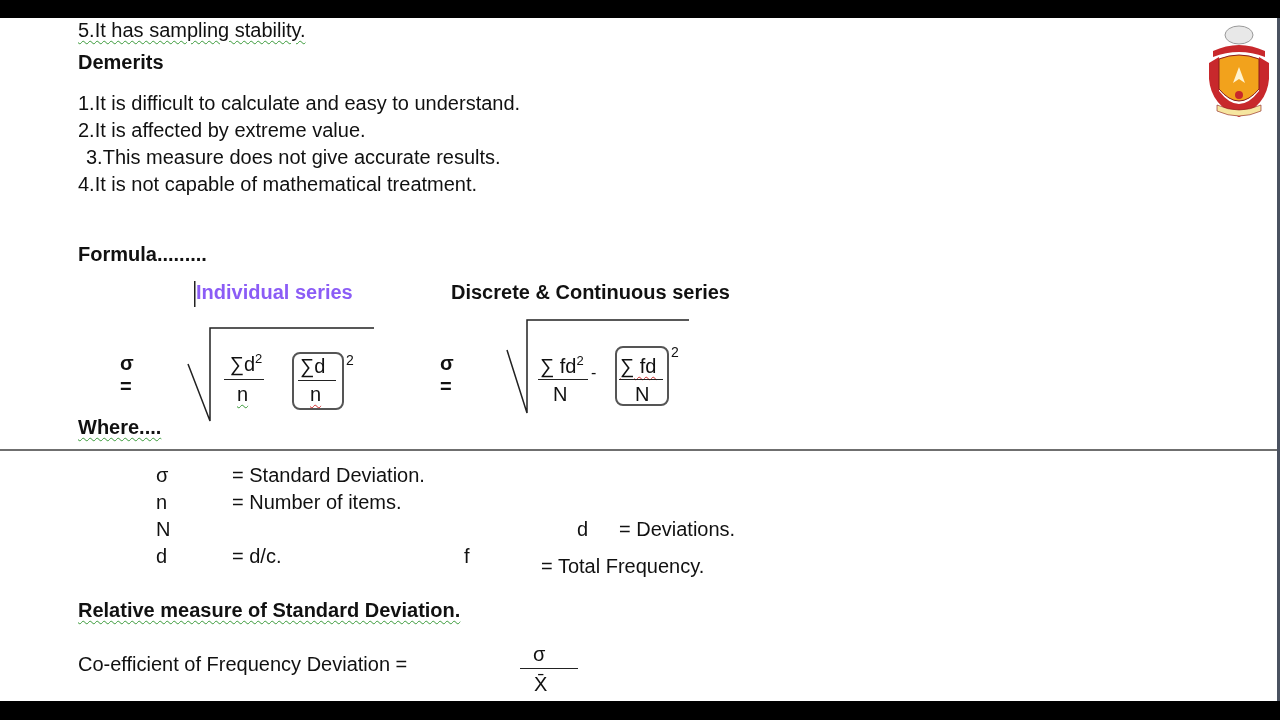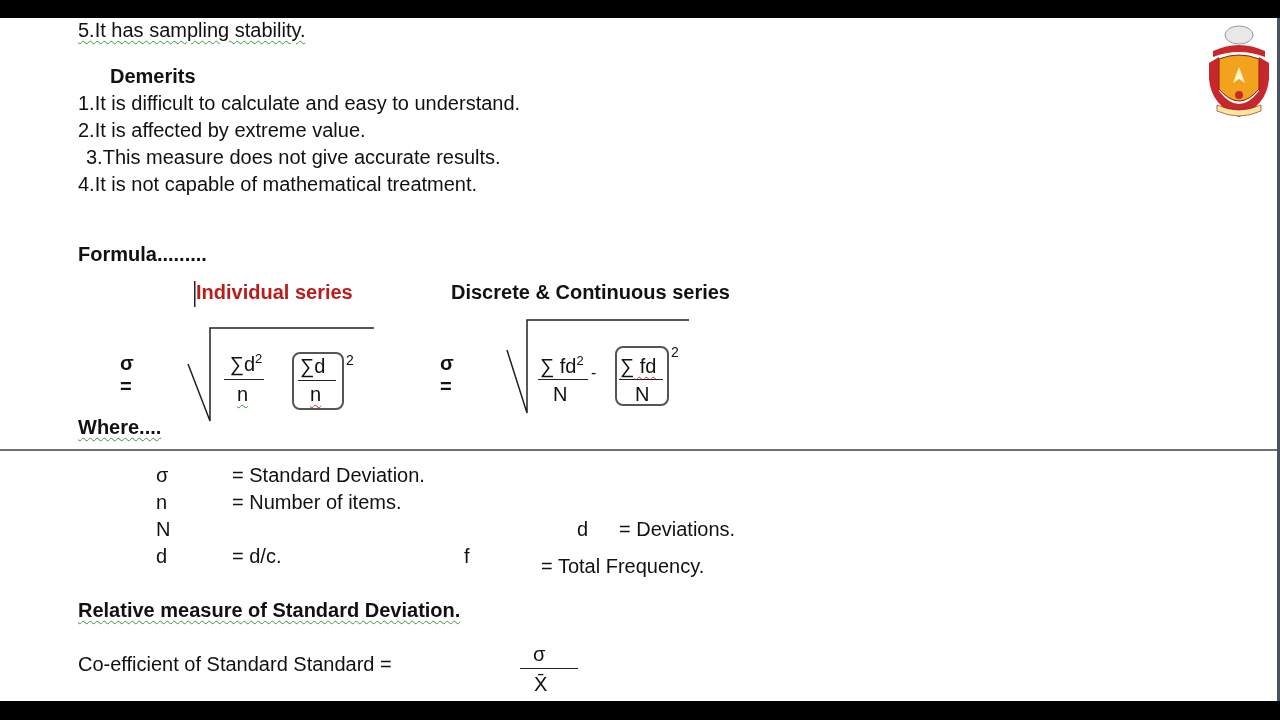--- a/index.html
+++ b/index.html
@@ -7,21 +7,21 @@
       width: 1280px; height: 720px; overflow: hidden; position: relative;
       background: #000; font-family: "Liberation Sans", sans-serif; color: #111;
     }
     .page {
       position: absolute; left: 0; top: 18px; width: 1278px; height: 683px;
       background: #fff; overflow: hidden;
     }
     .right-edge { position: absolute; right: 0; top: 18px; width: 3px; height: 683px; background: #4a5260; }
     .t { position: absolute; white-space: nowrap; font-size: 20px; line-height: 24px; }
     .b { font-weight: bold; }
-    .red { color: #b91c1c; text-align: center; }
+    .red { color: #8b5cf6; text-align: center; }
     .squiggle { text-decoration: underline wavy #3a9a3a; text-decoration-thickness: 1px; text-underline-offset: 3px; }
     .squiggle-red { text-decoration: underline wavy #d03030; text-decoration-thickness: 1px; text-underline-offset: 3px; }
     .divider { position: absolute; left: 0; top: 431px; width: 1278px; height: 2px; background: #6f6f6f; }
     .logo { position: absolute; left: 1203px; top: 3px; width: 72px; height: 100px; }
     .cursor { position: absolute; left: 193px; top: 263px; width: 3px; height: 26px; }
 
     
     .formula { position: absolute; }
     .sigma-eq { position: absolute; font-size: 20px; font-weight: bold; }
     .radical { position: absolute; }
@@ -34,21 +34,21 @@
   </style>
 </head>
 <body>
 
 <div class="page">
 
   <div class="t" style="left:78px;top:0px;">
     <span class="squiggle">5.It has sampling stability.</span>
   </div>
 
-  <div class="t b" style="left:78px;top:46px;margin-left:32px;">Demerits</div>
+  <div class="t b" style="left:78px;top:32px;">Demerits</div>
   <div class="t" style="left:78px;top:73px;">1.It is difficult to calculate and easy to understand.</div>
   <div class="t" style="left:78px;top:100px;">2.It is affected by extreme value.</div>
   <div class="t" style="left:78px;top:127px;margin-left:8px;">3.This measure does not give accurate results.</div>
   <div class="t" style="left:78px;top:154px;text-align:center;">4.It is not capable of mathematical treatment.</div>
 
   <div class="t b" style="left:78px;top:224px;">Formula.........</div>
 
   <svg class="cursor" viewBox="0 0 3 26">
     <rect x="1" y="0" width="1.5" height="26" fill="#222"></rect>
   </svg>
@@ -103,21 +103,21 @@
   <div class="t" style="left:156px;top:526px;">d</div>
   <div class="t" style="left:232px;top:526px;">= d/c.</div>
 
   <div class="t" style="left:577px;top:499px;">d</div>
   <div class="t" style="left:619px;top:499px;">= Deviations.</div>
   <div class="t" style="left:464px;top:526px;">f</div>
   <div class="t" style="left:541px;top:536px;text-align:right;">= Total Frequency.</div>
 
   <div class="t b" style="left:78px;top:580px;"><span class="squiggle" style="text-decoration-line: underline;">Relative measure of Standard Deviation.</span></div>
 
-  <div class="t" style="left:78px;top:634px;">Co-efficient of Standard Standard =</div>
+  <div class="t" style="left:78px;top:634px;">Co-efficient of Frequency Deviation =</div>
   <div class="t" style="left:533px;top:624px;">σ</div>
   <div style="position:absolute;left:520px;top:650px;width:58px;height:1px;background:#222;"></div>
   <div class="t" style="left:534px;top:654px;">X̄</div>
 
   <svg class="logo" viewBox="0 0 72 100">
     <ellipse cx="36" cy="14" rx="14" ry="9" fill="#e8e8e8" stroke="#999" stroke-width="1"></ellipse>
     <path d="M10 30 Q36 18 62 30 L62 36 Q36 26 10 36 Z" fill="#c8282c"></path>
     <path d="M6 42 L16 36 L16 70 Q36 96 56 70 L56 36 L66 42 L66 58 Q64 84 36 96 Q8 84 6 58 Z" fill="#c8282c"></path>
     <path d="M16 38 Q36 30 56 38 L56 68 Q36 92 16 68 Z" fill="#f2a21c" stroke="#8a1a1a" stroke-width="1"></path>
     <path d="M36 46 L30 62 L36 58 L42 62 Z" fill="#fff3d0"></path>

